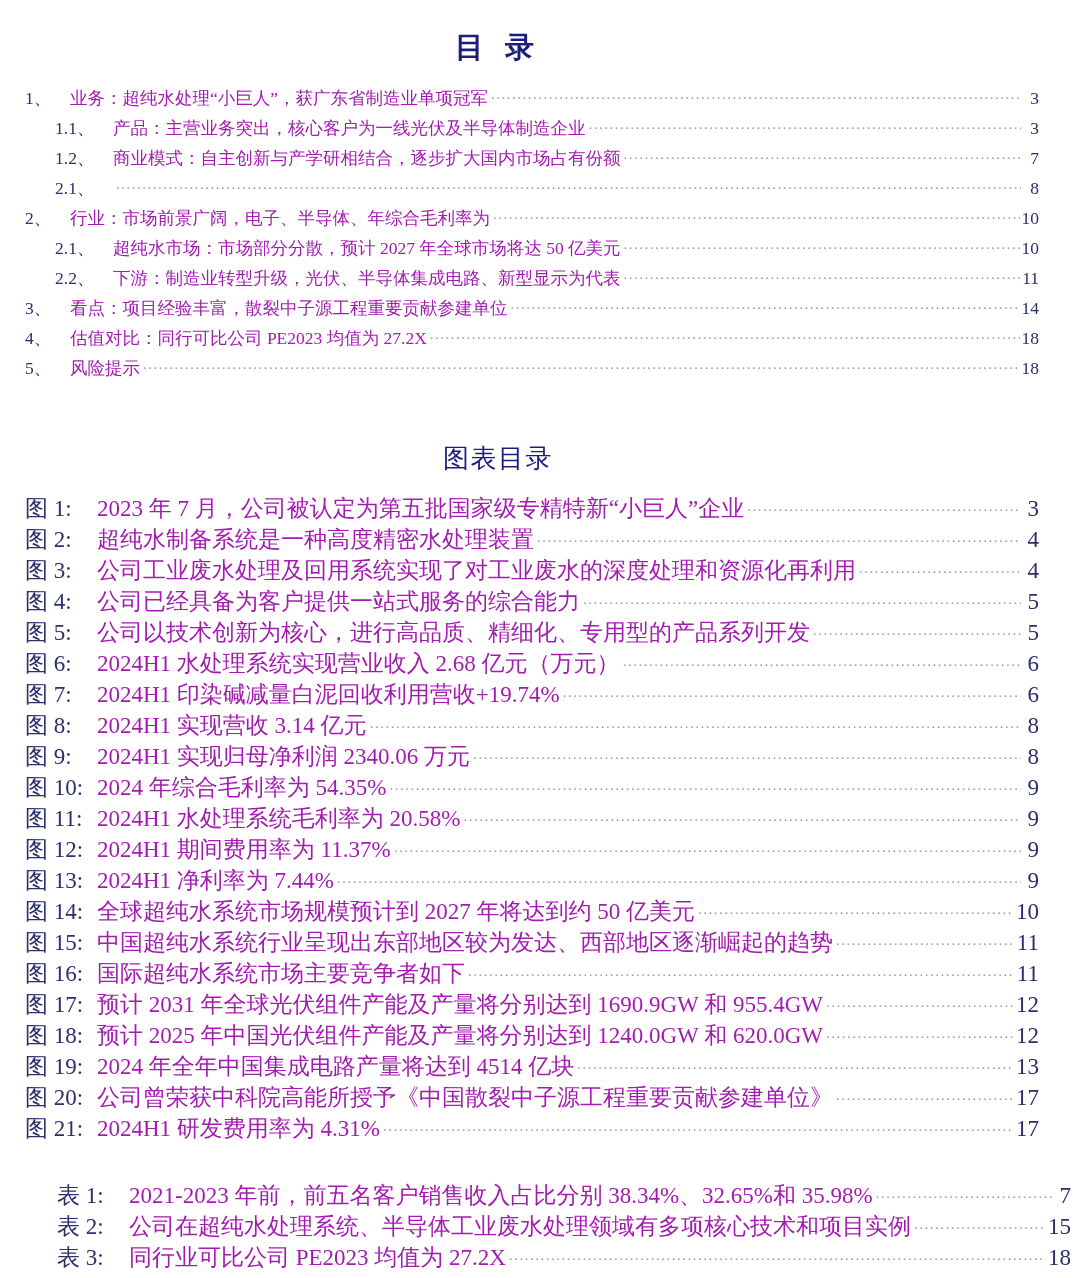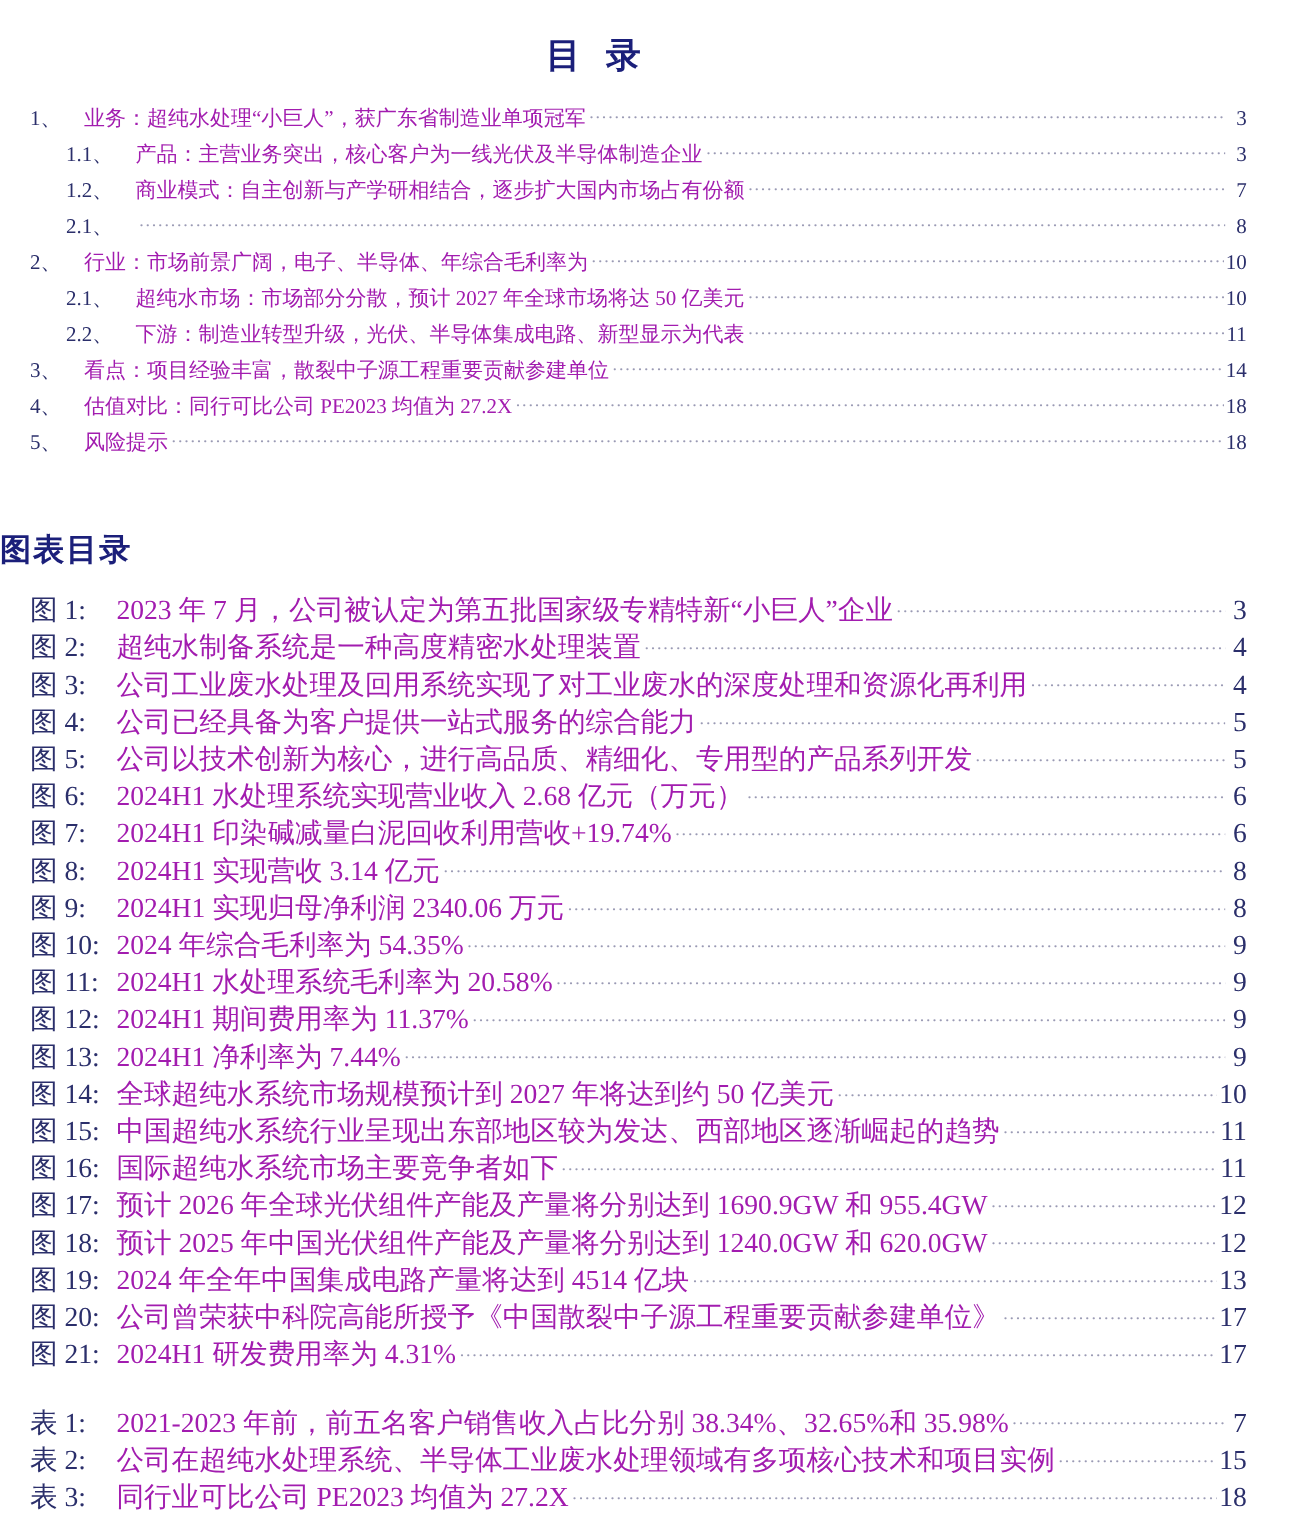--- a/index.html
+++ b/index.html
@@ -28,22 +28,23 @@
     text-align: center;
     color: #1b1f7a;
     font-weight: bold;
     letter-spacing: 0.24em;
     font-size: 29px;
     line-height: 34px;
   }
   #toc-title-wrap { padding-top: 30px; }
   #fig-title-wrap { padding-top: 5px; }
   .fig-title {
+    text-align: center;
     color: #1b1f7a;
-    font-weight: bold;
+    font-weight: normal;
     font-size: 26px;
     letter-spacing: 0.06em;
     line-height: 32px;
   }
 
   
   .toc-list, .fig-list, .tab-list {
     list-style: none;
     margin: 0;
     padding: 0;
@@ -105,21 +106,21 @@
     font-size: 23px;
   }
   .fig-row .num, .tab-row .num {
     min-width: 72px;
     flex: 0 0 auto;
   }
   .fig-row .label, .tab-row .label { }
 
   #toc-block { margin-top: 22px; }
   #fig-block { margin-top: 18px; }
-  #tab-block { margin-top: 26px; }
+  #tab-block { margin-top: 36px; padding-left: 32px; }
 
   #fig-title-wrap { margin-top: 52px; }
 </style>
 </head>
 <body>
 
 <div class="page">
 
   <div id="toc-title-wrap">
     <div class="doc-title">目  录</div>
@@ -283,21 +284,21 @@
         <span class="pageno">11</span>
       </li>
       <li class="row fig-row">
         <span class="num">图 16:</span>
         <span class="label">国际超纯水系统市场主要竞争者如下</span>
         <span class="leader"></span>
         <span class="pageno">11</span>
       </li>
       <li class="row fig-row">
         <span class="num">图 17:</span>
-        <span class="label">预计 2026 年全球光伏组件产能及产量将分别达到 1690.9GW 和 955.4GW</span>
+        <span class="label">预计 2031 年全球光伏组件产能及产量将分别达到 1690.9GW 和 955.4GW</span>
         <span class="leader"></span>
         <span class="pageno">12</span>
       </li>
       <li class="row fig-row">
         <span class="num">图 18:</span>
         <span class="label">预计 2025 年中国光伏组件产能及产量将分别达到 1240.0GW 和 620.0GW</span>
         <span class="leader"></span>
         <span class="pageno">12</span>
       </li>
       <li class="row fig-row">

